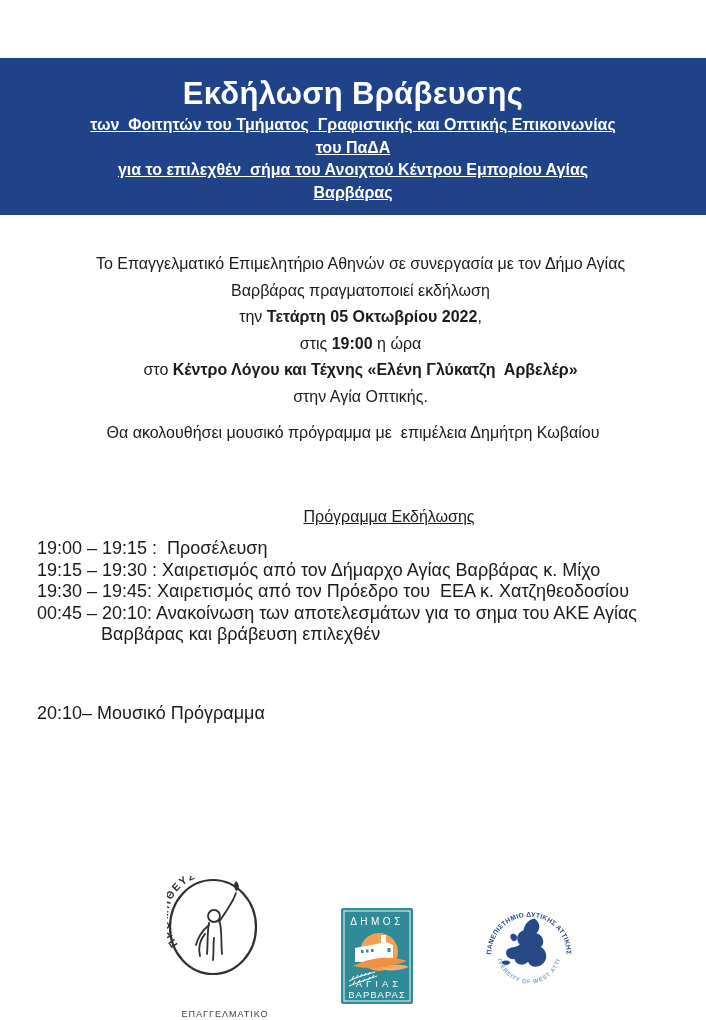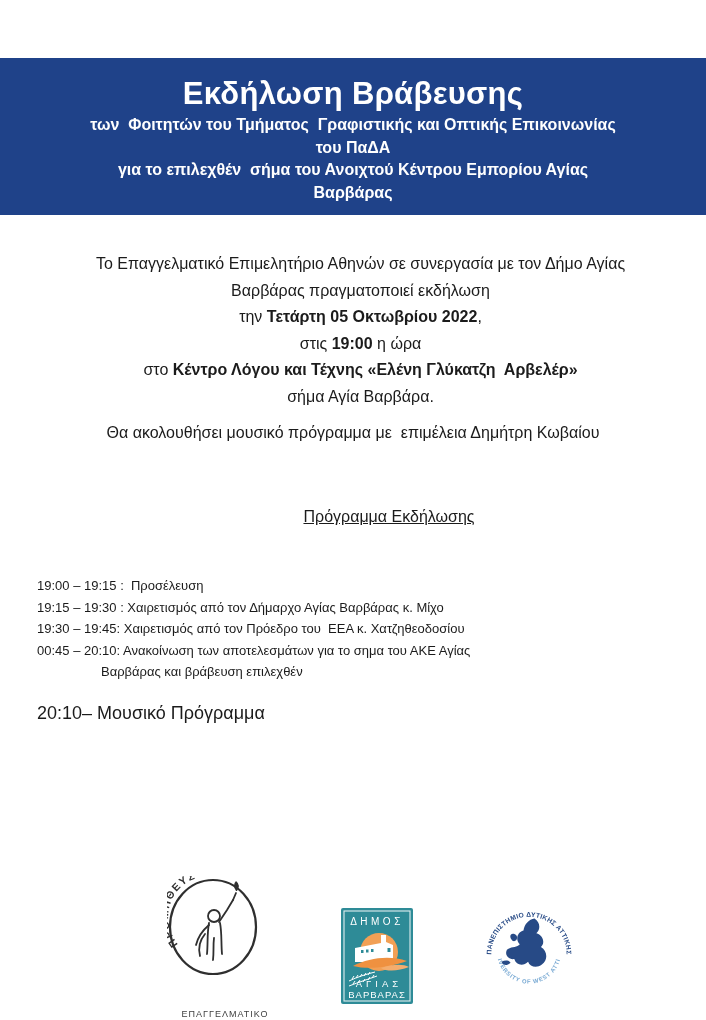--- a/index.html
+++ b/index.html
@@ -10,39 +10,39 @@
   }
   .banner{
     position:absolute;left:0;top:58px;width:706px;height:157px;
     background:#1f4289;color:#ffffff;text-align:center;box-sizing:border-box;
     padding-top:16px;
   }
   .banner-title{
     font-size:31px;font-weight:700;line-height:40px;letter-spacing:.3px;
     white-space:pre-wrap;
   }
-  .banner-sub{font-size:16px;line-height:22.5px;white-space:pre-wrap;}
+  .banner-sub{font-size:16px;line-height:22.5px;white-space:pre-wrap;text-decoration:underline;}
   .w600{font-weight:600;}
   .w700{font-weight:700;}
   .intro{
     position:absolute;left:0;top:251px;width:706px;text-align:center;
     font-size:16px;line-height:26.5px;
   }
   .intro div{white-space:pre-wrap;padding-left:15px;}
   .music-note{
     position:absolute;left:0;top:422px;width:706px;text-align:center;
     font-size:16px;line-height:22px;white-space:pre-wrap;
   }
   .program-heading{
     position:absolute;left:0;top:505px;width:706px;text-align:center;
     font-size:16px;line-height:24px;text-decoration:underline;white-space:pre-wrap;padding-left:36px;
   }
   .schedule{
-    position:absolute;left:37px;top:575px;width:660px;
-    font-size:13px;line-height:21.5px;
+    position:absolute;left:37px;top:538px;width:660px;
+    font-size:18px;line-height:21.5px;
   }
   .schedule div{white-space:pre;}
   .sched-cont{padding-left:64px;}
   .closing{
     position:absolute;left:37px;top:702px;font-size:18px;line-height:22px;
     white-space:pre;
   }
   .logo{position:absolute;}
   .eea-caption{
     position:absolute;left:135px;top:983px;width:180px;text-align:center;
@@ -63,21 +63,21 @@
     <div class="banner-sub w700">για το επιλεχθέν  σήμα του Ανοιχτού Κέντρου Εμπορίου Αγίας</div>
     <div class="banner-sub w700">Βαρβάρας</div>
   </header>
 
   <section class="intro">
     <div>Το Επαγγελματικό Επιμελητήριο Αθηνών σε συνεργασία με τον Δήμο Αγίας</div>
     <div>Βαρβάρας πραγματοποιεί εκδήλωση</div>
     <div><span>την </span><span class="w700">Τετάρτη 05 Οκτωβρίου 2022</span><span>,</span></div>
     <div><span>στις </span><span class="w700">19:00</span><span> η ώρα</span></div>
     <div><span>στο </span><span class="w700">Κέντρο Λόγου και Τέχνης «Ελένη Γλύκατζη  Αρβελέρ»</span></div>
-    <div>σήμα Αγία Βαρβάρα.</div>
+    <div>στην Αγία Οπτικής.</div>
   </section>
 
   <div class="music-note">Θα ακολουθήσει μουσικό πρόγραμμα με  επιμέλεια Δημήτρη Κωβαίου</div>
 
   <div class="program-heading">Πρόγραμμα Εκδήλωσης</div>
 
   <section class="schedule">
     <div>19:00 – 19:15 :  Προσέλευση</div>
     <div>19:15 – 19:30 : Χαιρετισμός από τον Δήμαρχο Αγίας Βαρβάρας κ. Μίχο</div>
     <div>19:30 – 19:45: Χαιρετισμός από τον Πρόεδρο του  ΕΕΑ κ. Χατζηθεοδοσίου</div>

